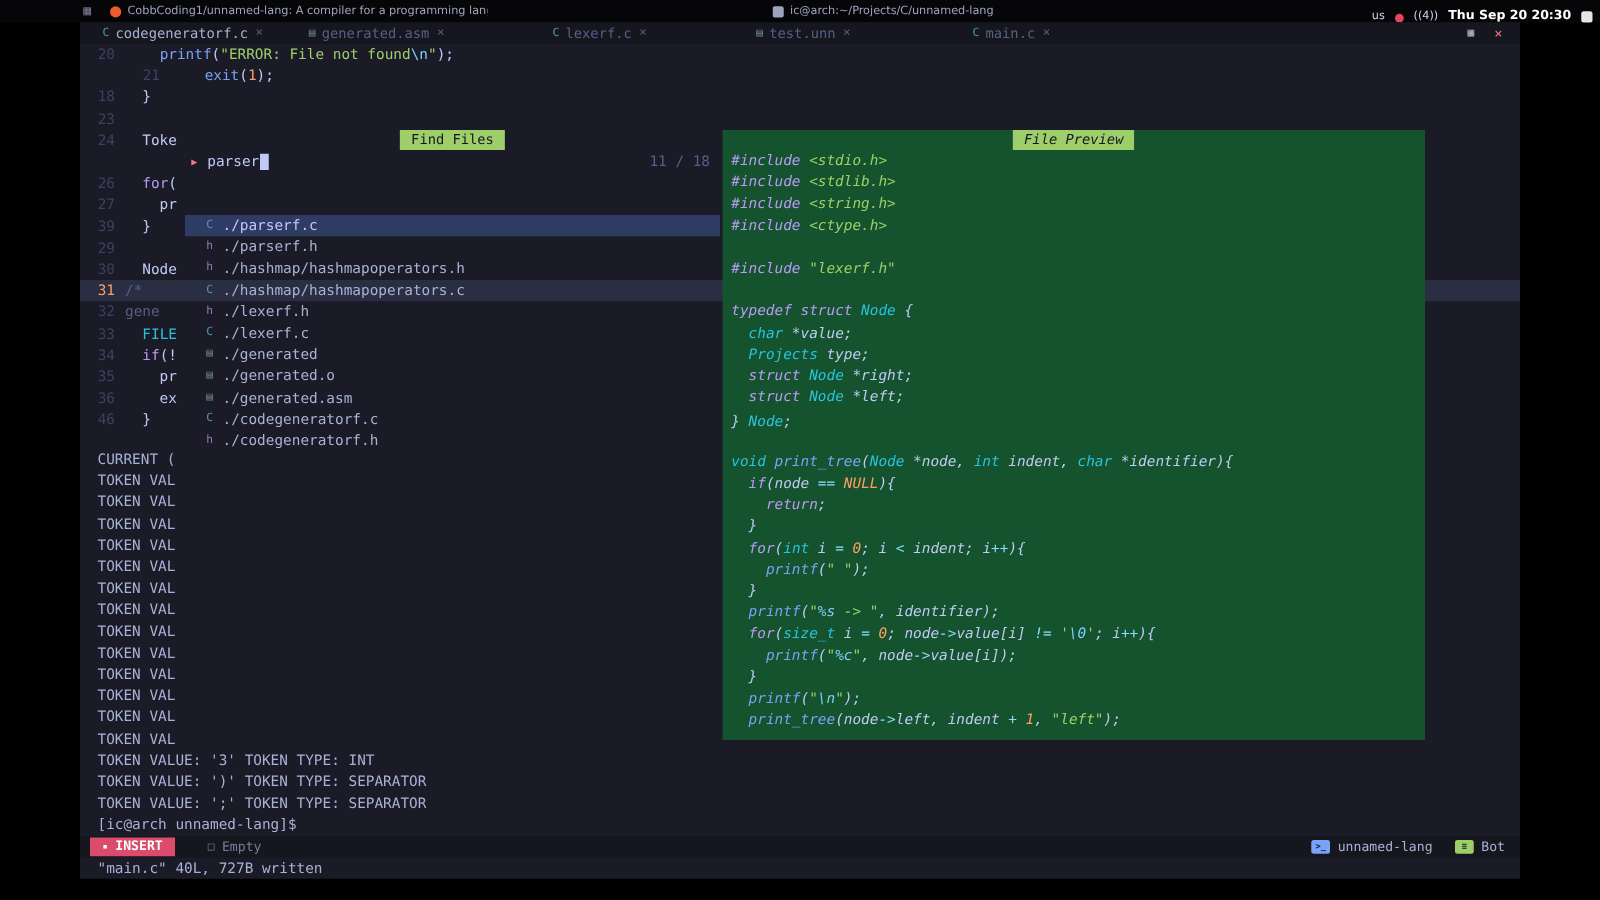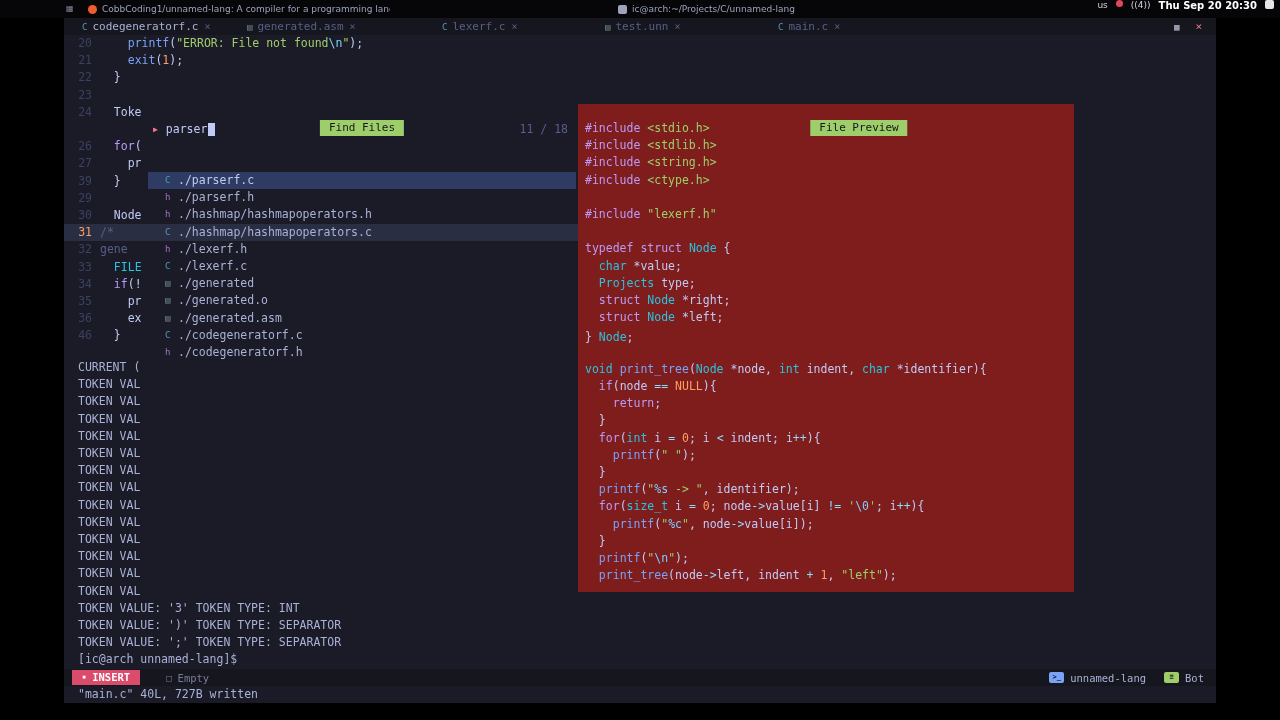--- a/index.html
+++ b/index.html
@@ -8,21 +8,21 @@
 
   
   .taskbar{position:absolute;left:0;top:0;width:1280px;height:18px;background:#060608;}
   .ws-icon{position:absolute;left:66px;top:4px;font-size:8px;color:#868ca0;}
   .tb-win{position:absolute;top:0;height:18px;display:flex;align-items:center;gap:5px;
           color:#9da3bd;font-size:9px;white-space:nowrap;overflow:hidden;cursor:default;}
   .tb-win.w0{left:88px;max-width:302px;}
   .tb-win.w1{left:618px;max-width:260px;}
   .brave-dot{display:inline-block;width:9px;height:9px;border-radius:50%;background:#ee5c2b;flex:none;}
   .term-dot{display:inline-block;width:9px;height:9px;border-radius:2px;background:#9da3bd;flex:none;}
-  .tray{position:absolute;right:6px;top:0;height:18px;display:flex;align-items:flex-start;gap:8px;
+  .tray{position:absolute;right:6px;top:0;height:18px;display:flex;align-items:flex-end;gap:8px;
         font-size:9px;color:#cfd3e8;}
   .dot-red{display:inline-block;width:7px;height:7px;border-radius:50%;background:#e0465e;}
   .clock{font-size:10px;font-weight:bold;color:#ffffff;}
   .tray-app{display:inline-block;width:9px;height:9px;border-radius:2px;background:#e6e6e6;}
 
   
   .term-window{position:absolute;left:64px;top:18px;width:1152px;height:685px;background:#1a1b26;}
 
   
   .tabline{position:absolute;left:0;top:0;width:1152px;height:17px;background:#16161e;
@@ -30,39 +30,39 @@
   .tab{position:absolute;top:0;height:17px;display:flex;align-items:center;color:#565f89;cursor:default;}
   .tab.active{color:#a9b1d6;}
   .tab .ticon{font-size:9px;margin-right:5px;}
   .tab .x{color:#565f89;font-size:10px;margin-left:6px;}
   .tab.t0{left:18px}.tab.t1{left:183px}.tab.t2{left:378px}.tab.t3{left:541px}.tab.t4{left:714px}
   .wc{position:absolute;right:14px;top:0;height:17px;display:flex;gap:16px;align-items:center;}
   .wc-grid{color:#b8bed0;font-size:9px;}
   .wc-close{color:#f7768e;font-size:11px;}
 
   
-  .content{position:absolute;left:0;top:17px;width:1010px;height:634px;overflow:hidden;
+  .content{position:absolute;left:0;top:17px;width:1152px;height:634px;overflow:hidden;
            font-family:"DejaVu Sans Mono",monospace;font-size:11.5px;color:#c0caf5;}
   .band{position:absolute;left:0;top:189px;width:1152px;height:17px;background:#292e42;z-index:0;}
   .erow{position:absolute;left:0;width:1152px;height:17px;line-height:17px;display:flex;
         white-space:pre;z-index:1;}
   .ln{width:28px;text-align:right;color:#3b4261;flex:none;}
   .ln.cur{color:#ff9e64;}
   .ecode{margin-left:8px;white-space:pre;}
   .trow{position:absolute;left:14px;height:17px;line-height:17px;color:#a9b1d6;white-space:pre;z-index:1;}
 
   
   .tk-k{color:#bb9af7}.tk-t{color:#2ac3de}.tk-f{color:#7aa2f7}.tk-s{color:#9ece6a}
   .tk-n{color:#ff9e64}.tk-o{color:#89ddff}.tk-c{color:#565f89}.tk-p{color:#c0caf5}.tk-e{color:#7dcfff}
 
   
-  .preview{position:absolute;left:514px;top:69px;width:562px;height:488px;background:#7f1d1d;z-index:2;}
+  .preview{position:absolute;left:514px;top:69px;width:562px;height:488px;background:#14532d;z-index:2;font-style:italic;}
   .badge{position:absolute;top:0;left:50%;transform:translateX(-50%);background:#9ece6a;color:#16161e;
          font-size:11px;line-height:16px;height:16px;padding:0 9px;white-space:nowrap;
-         font-family:"DejaVu Sans Mono",monospace;margin-top:16px;}
+         font-family:"DejaVu Sans Mono",monospace;}
   .pvrow{position:absolute;left:7px;height:17px;line-height:17px;white-space:pre;}
 
   
   .finder{position:absolute;left:84px;top:69px;width:428px;height:276px;z-index:3;}
   .fd-prompt{position:absolute;top:17px;left:0;width:428px;height:17px;line-height:17px;
              display:flex;align-items:center;color:#c0caf5;}
   .picon{color:#f7768e;font-size:8px;margin:0 8px 0 5px;}
   .cursor{display:inline-block;width:7px;height:13px;background:#c0caf5;margin-left:1px;}
   .fd-counter{position:absolute;right:8px;top:0;color:#565f89;}
   .fres{position:absolute;top:68px;left:0;width:428px;}
@@ -149,22 +149,22 @@
       <div class="wc">
         <span class="wc-grid">▦</span>
         <span class="wc-close">×</span>
       </div>
     </div>
 
     <div class="content">
       <div class="band"></div>
       <div id="editor-lines">
           <div class="erow" style="top: 0px;"><span class="ln">20</span><span class="ecode"><span class="tk-p">    </span><span class="tk-f">printf</span><span class="tk-p">(</span><span class="tk-s">"ERROR: File not found</span><span class="tk-e">\n</span><span class="tk-s">"</span><span class="tk-p">);</span></span></div>
-          <div class="erow" style="top: 17.2px;"><span class="ln">21</span><span class="ecode"><span class="tk-p">    </span><span class="tk-f">exit</span><span class="tk-p">(</span><span class="tk-n">1</span><span class="tk-p">);</span></span></div>
-          <div class="erow" style="top: 34.4px;"><span class="ln">22</span><span class="ecode"><span class="tk-p">  }</span></span></div>
+          <div class="erow" style="top: 17.2px; padding-left: 36px;"><span class="ln">21</span><span class="ecode"><span class="tk-p">    </span><span class="tk-f">exit</span><span class="tk-p">(</span><span class="tk-n">1</span><span class="tk-p">);</span></span></div>
+          <div class="erow" style="top: 34.4px;"><span class="ln">18</span><span class="ecode"><span class="tk-p">  }</span></span></div>
           <div class="erow" style="top: 51.6px;"><span class="ln">23</span><span class="ecode"></span></div>
           <div class="erow" style="top: 68.8px;"><span class="ln">24</span><span class="ecode"><span class="tk-p">  Toke</span></span></div>
           <div class="erow" style="top: 86px;"><span class="ln"></span><span class="ecode"></span></div>
           <div class="erow" style="top: 103.2px;"><span class="ln">26</span><span class="ecode"><span class="tk-p">  </span><span class="tk-k">for</span><span class="tk-p">(</span></span></div>
           <div class="erow" style="top: 120.4px;"><span class="ln">27</span><span class="ecode"><span class="tk-p">    pr</span></span></div>
           <div class="erow" style="top: 137.6px;"><span class="ln">39</span><span class="ecode"><span class="tk-p">  }</span></span></div>
           <div class="erow" style="top: 154.8px;"><span class="ln">29</span><span class="ecode"></span></div>
           <div class="erow" style="top: 172px;"><span class="ln">30</span><span class="ecode"><span class="tk-p">  Node</span></span></div>
           <div class="erow" style="top: 189.2px;"><span class="ln cur">31</span><span class="ecode"><span class="tk-c">/*</span></span></div>
           <div class="erow" style="top: 206.4px;"><span class="ln">32</span><span class="ecode"><span class="tk-c">gene</span></span></div>

